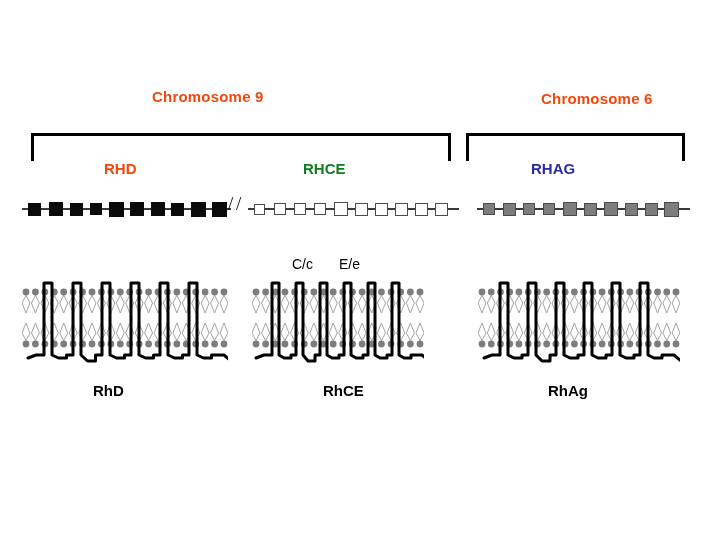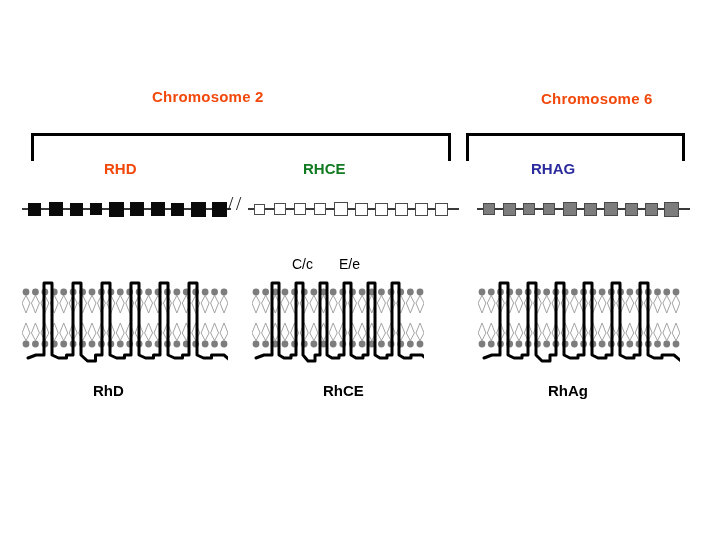--- a/index.html
+++ b/index.html
@@ -118,21 +118,21 @@
   }
   #protein-label-rhd  { left: 93px;  top: 382px; }
   #protein-label-rhce { left: 323px; top: 382px; }
   #protein-label-rhag { left: 548px; top: 382px; }
 </style>
 </head>
 <body>
 
 <div id="canvas">
 
-  <div class="chrom-title" id="chrom1-title">Chromosome 2</div>
+  <div class="chrom-title" id="chrom1-title">Chromosome 9</div>
   <div class="chrom-title" id="chrom6-title">Chromosome 6</div>
 
   <div class="bracket" id="bracket-chrom1"></div>
   <div class="bracket" id="bracket-chrom6"></div>
 
   <div class="gene-label" id="gene-label-rhd">RHD</div>
   <div class="gene-label" id="gene-label-rhce">RHCE</div>
   <div class="gene-label" id="gene-label-rhag">RHAG</div>
 
   <div class="gene-track" id="gene-track-rhd">

